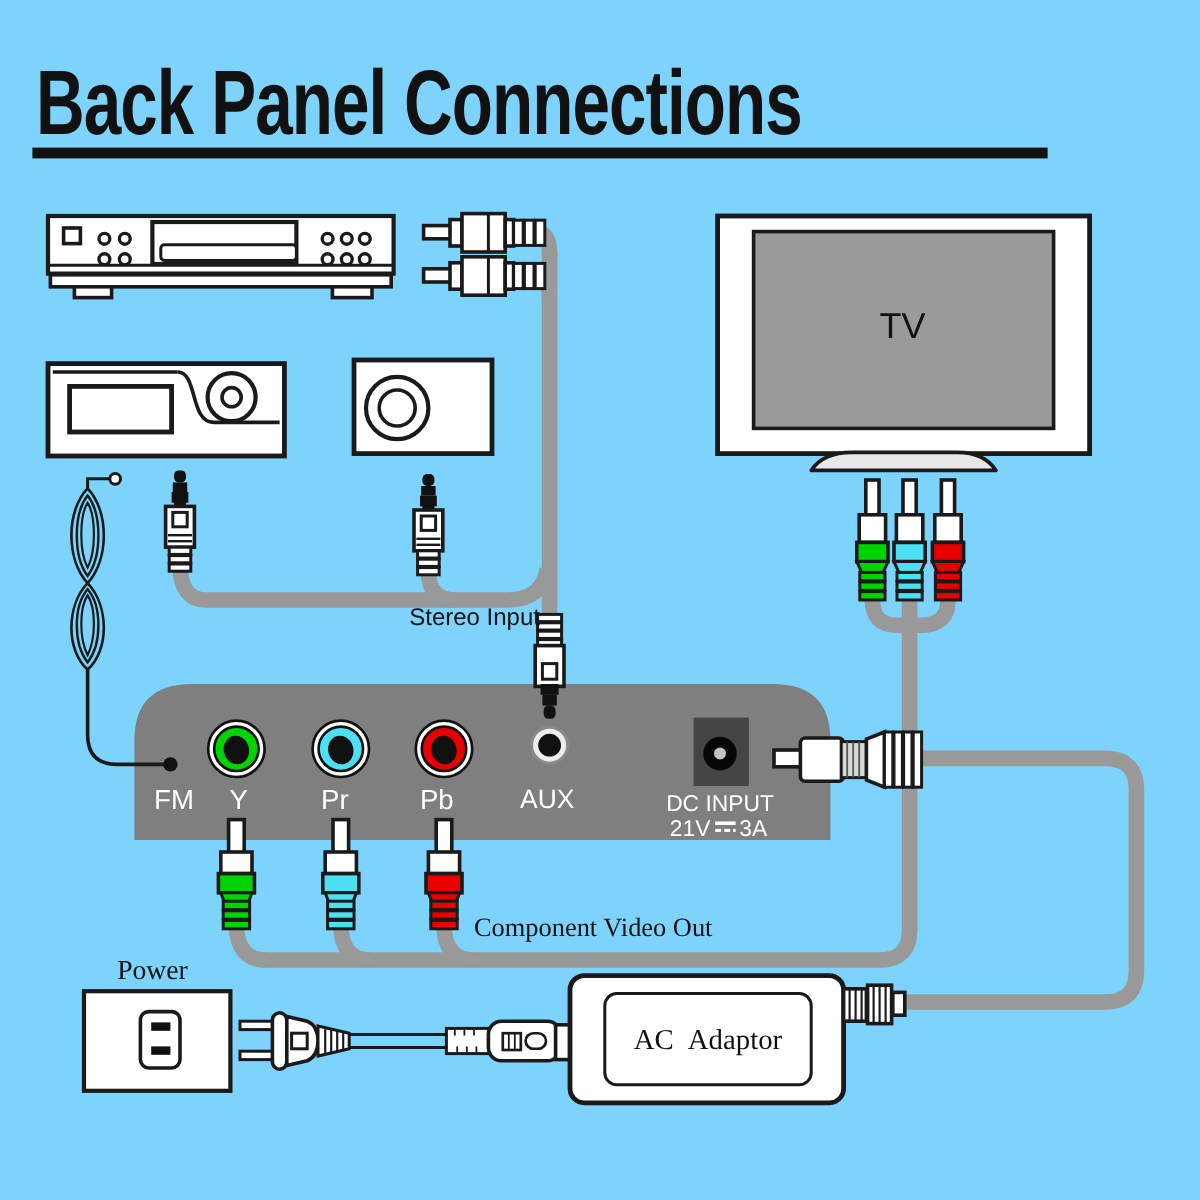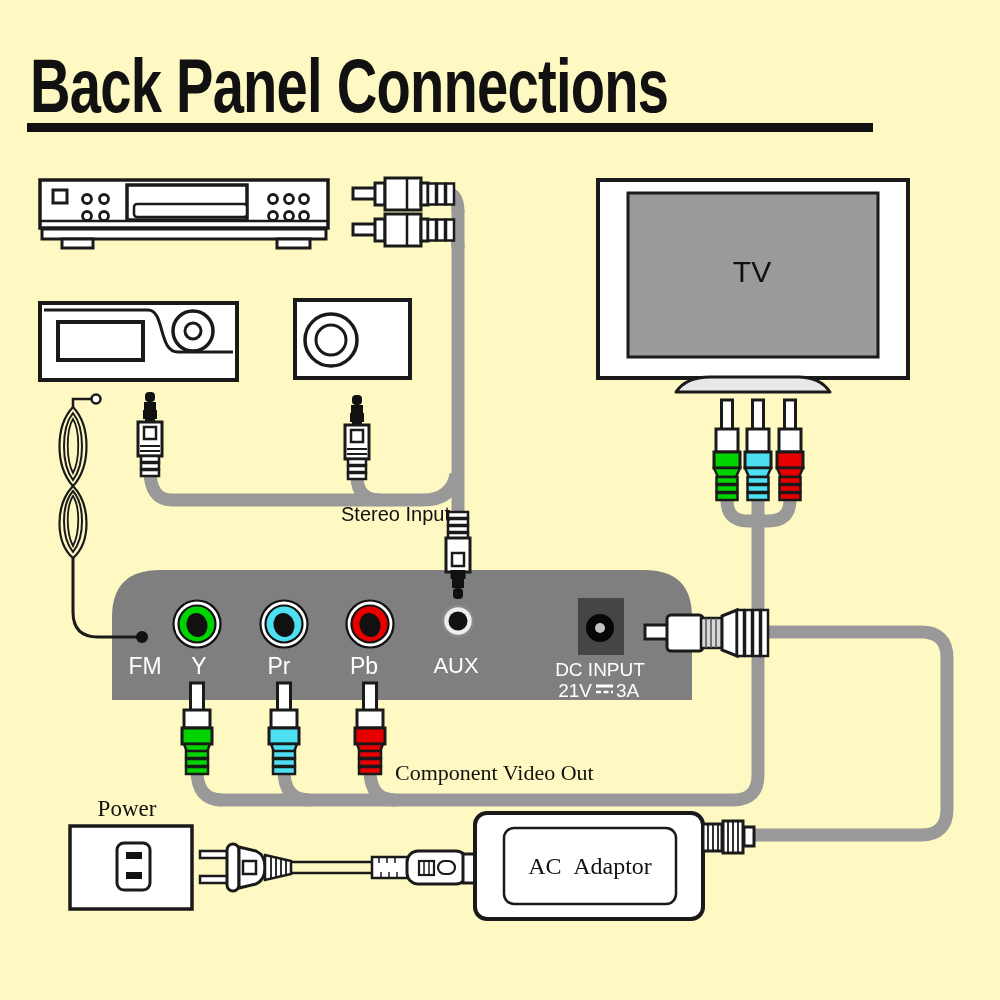--- a/index.html
+++ b/index.html
@@ -1,16 +1,16 @@
 <!DOCTYPE html>
 <html><head>
 <meta charset="utf-8">
 <style>
   html,body{margin:0;padding:0;background:#fff;}
-  .page{width:1000px;height:1000px;position:relative;background:#fef9c3;overflow:hidden;}
+  .page{width:1000px;height:1000px;position:relative;background:#7dd3fc;overflow:hidden;}
   svg{display:block;}
   text{user-select:none;}
   .t-sans{font-family:"Liberation Sans",sans-serif;}
   .t-serif{font-family:"Liberation Serif",serif;}
   .t-title{font-family:"Liberation Sans",sans-serif;font-weight:bold;letter-spacing:-1px;fill:#111;}
   .t-white{fill:#ffffff;}
   .t-black{fill:#111111;}
   .outline{stroke:#1a1a1a;fill:#ffffff;}
   .cable{stroke:#999999;stroke-width:13;fill:none;}
   .thinline{stroke:#1a1a1a;fill:none;}

